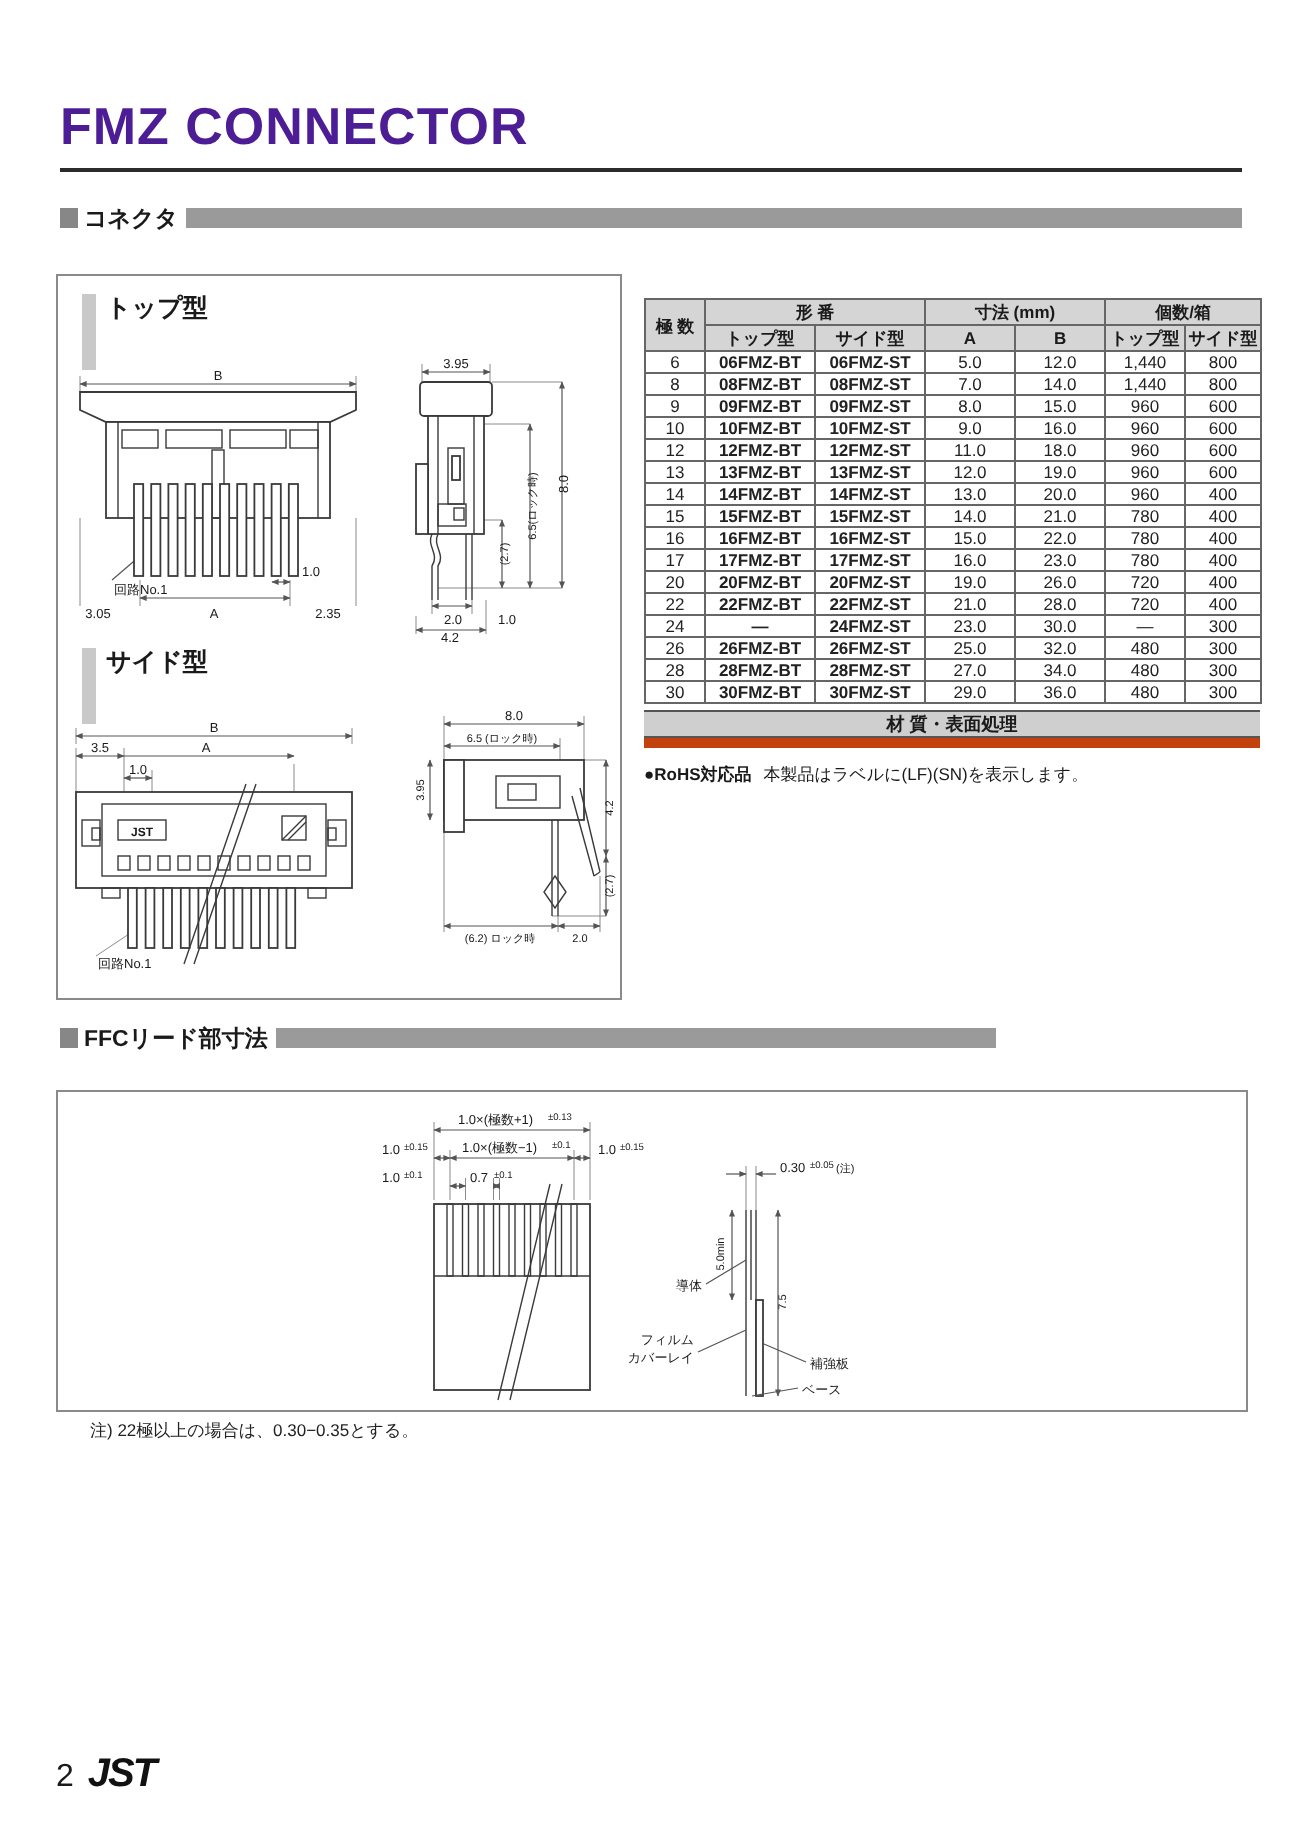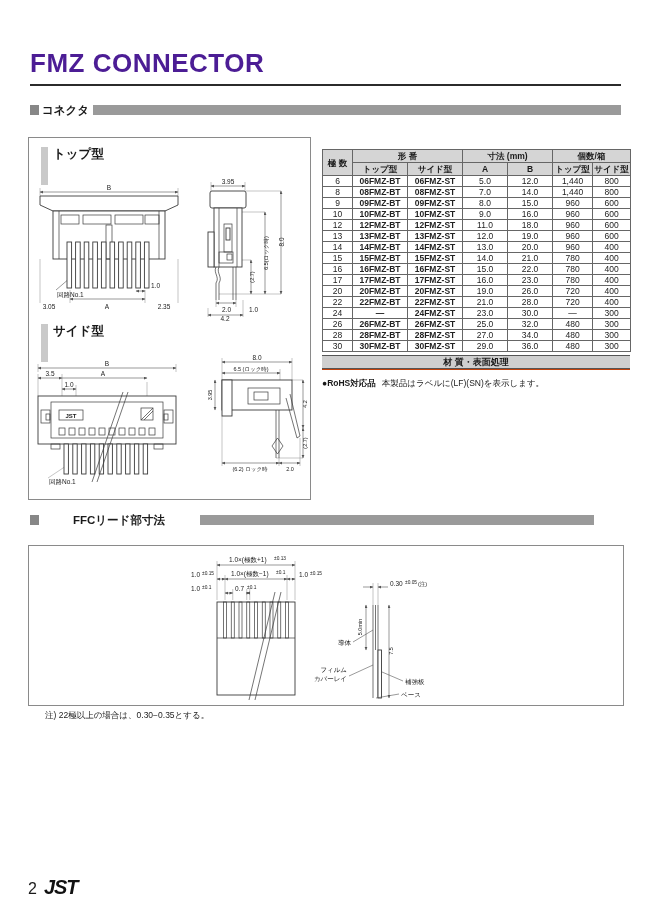--- a/index.html
+++ b/index.html
@@ -5,42 +5,42 @@
   html,body{margin:0;padding:0;background:#fff;}
   .page{position:relative;width:650px;height:919px;background:#fff;overflow:hidden;
         font-family:"Liberation Sans",sans-serif;color:#1a1a1a;}
   .abs{position:absolute;}
 
   
   .title{left:30px;top:48px;font-size:26px;font-weight:bold;letter-spacing:0.5px;color:#4c1d95;}
   .title-rule{left:30px;top:84px;width:591px;height:2px;background:#2b2b2b;}
 
   
-  .section-bar{display:flex;align-items:center;height:12px;}
+  .section-bar{display:flex;align-items:flex-start;height:12px;}
   .section-square{width:9px;height:10px;background:#878787;margin-right:3px;flex:none;}
   .section-label{font-size:11.5px;font-weight:bold;white-space:nowrap;line-height:12px;}
   .section-fill{flex:1;height:10px;background:#9a9a9a;margin-left:4px;}
 
   
   .frame{border:1px solid #8a8a8a;background:#fff;}
 
   
   .dlabel{position:absolute;display:flex;align-items:flex-start;}
   .dlabel .stripe{width:7px;height:38px;background:#c9c9c9;margin-right:5px;flex:none;}
   .dlabel .txt{font-size:12.5px;font-weight:bold;line-height:14px;}
 
   
   table.spec{border-collapse:collapse;width:308px;table-layout:fixed;}
   table.spec th,table.spec td{border:1px solid #666;text-align:center;padding:0 1px;
       font-size:8.5px;line-height:10px;overflow:hidden;white-space:nowrap;}
   table.spec thead th{background:#d5d5d5;font-weight:bold;height:12px;}
   table.spec td{height:10px;color:#222;}
   table.spec td.model{font-weight:bold;}
 
-  .material{width:308px;margin-top:3px;border-bottom:1px solid #c2410c;}
+  .material{width:308px;margin-top:3px;border-bottom:5px solid #c2410c;}
   .material-title{background:#cfcfcf;border-top:1px solid #555;border-bottom:1px solid #555;
       font-weight:bold;font-size:9px;text-align:center;height:12px;line-height:12px;}
   .material-line{font-size:8.5px;line-height:13px;padding-left:48px;white-space:nowrap;}
 
   .rohs{font-size:8.5px;white-space:nowrap;}
   .rohs .b{font-weight:bold;margin-right:6px;}
 
   .footnote{font-size:8.5px;color:#222;}
 
   .footer{left:28px;top:876px;display:flex;align-items:baseline;}
@@ -448,21 +448,21 @@
 
     <div class="material">
       <div class="material-title">材 質・表面処理</div>
     </div>
 
     <div class="rohs" style="margin-top:8px;">
       <span class="b">●RoHS対応品</span><span>本製品はラベルに(LF)(SN)を表示します。</span>
     </div>
   </div>
 
-  <div class="abs section-bar" style="left:30px;top:514px;width:564px;gap:31px;">
+  <div class="abs section-bar" style="left:30px;top:514px;width:468px;">
     <div class="section-square"></div>
     <div class="section-label">FFCリード部寸法</div>
     <div class="section-fill"></div>
   </div>
 
   <div class="abs frame" style="left:28px;top:545px;width:594px;height:159px;">
     <svg class="abs" style="left:148px;top:4px;" width="270" height="152" viewBox="0 0 270 152">
       <defs>
           <marker id="ff-ar" orient="auto-start-reverse" markerWidth="7" markerHeight="6" refX="5.5" refY="2.5">
             <path d="M0,0 L6,2.5 L0,5 Z" fill="#555"></path>

